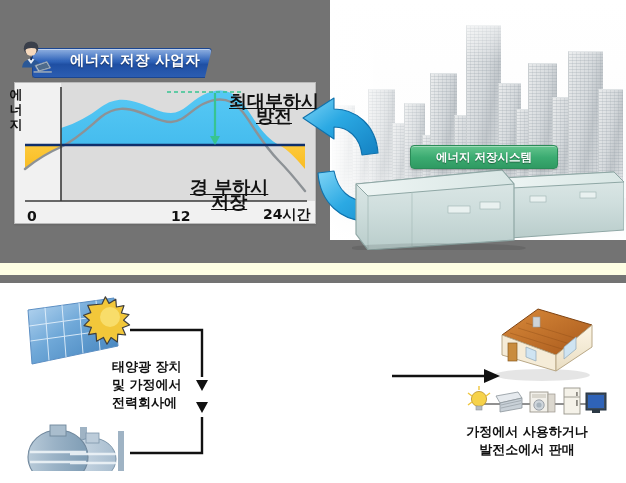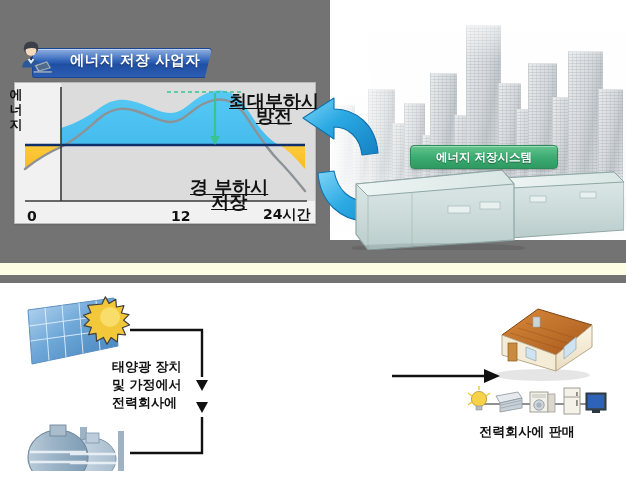--- a/index.html
+++ b/index.html
@@ -396,17 +396,18 @@
 
         <g>
           <rect x="120" y="7" width="20" height="17" fill="#3a4a5c" stroke="#22303e" stroke-width="1"></rect>
           <rect x="122" y="9" width="16" height="13" fill="#2f63b8"></rect>
           <rect x="126" y="24" width="8" height="3" fill="#2b3844"></rect>
         </g>
       </svg>
     </div>
 
     <div class="btxt" style="left:432px;top:140px;width:190px;">
-      <span>전력회사에 판매</span>
+      <span>가정에서 사용하거나</span>
+      <span>발전소에서 판매</span>
     </div>
 
   </div>
 </div>
 
 </body></html>

